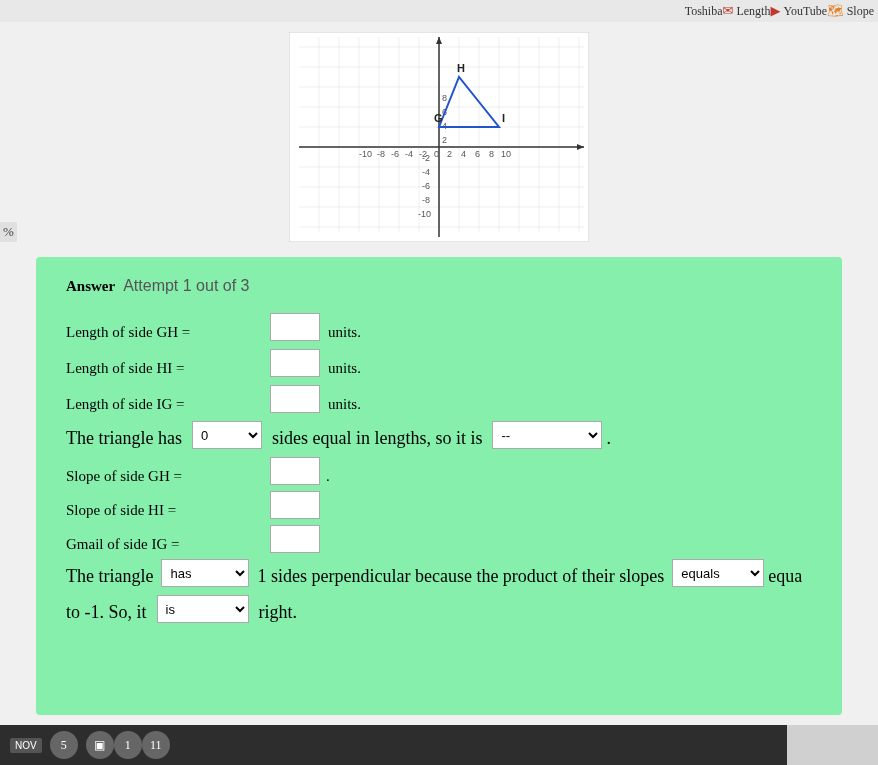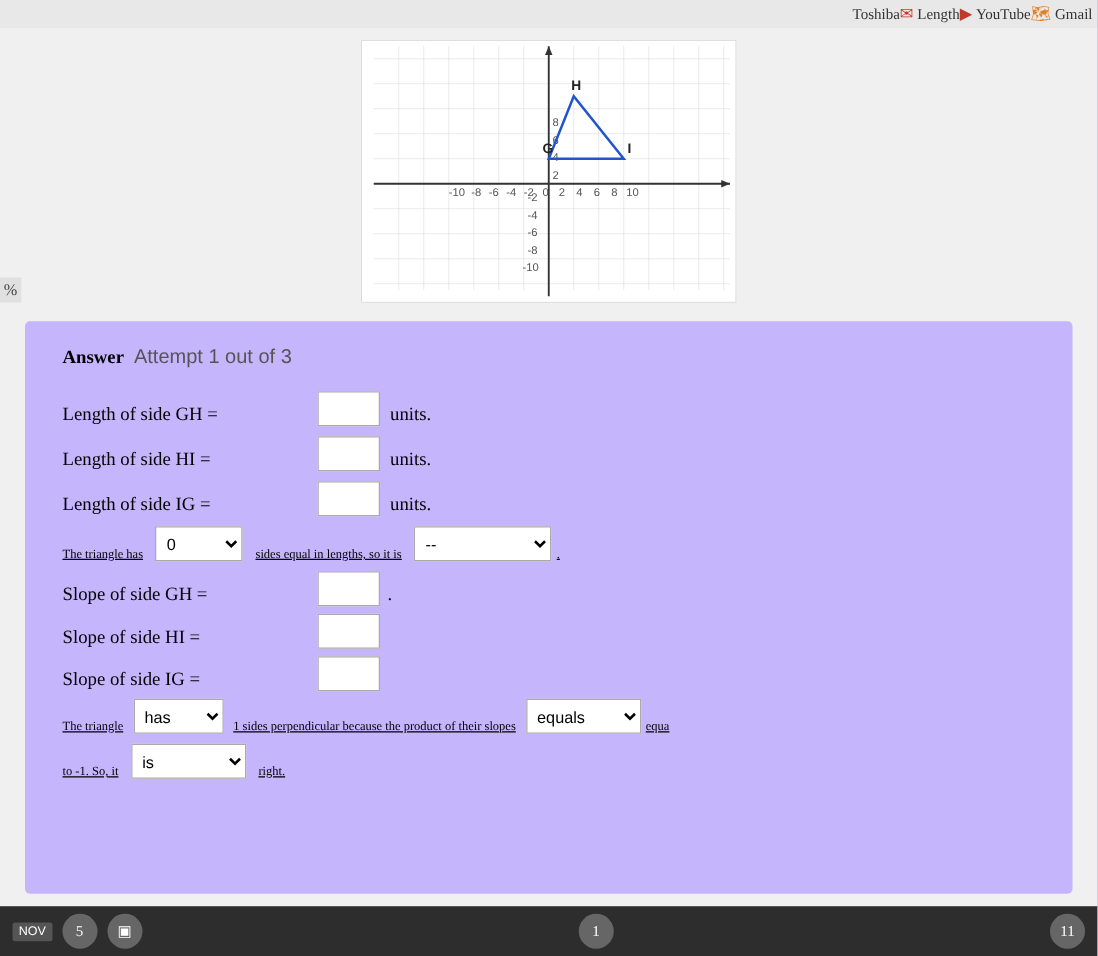--- a/index.html
+++ b/index.html
@@ -50,22 +50,22 @@
     .graph-area {
       display: flex;
       justify-content: center;
       align-items: flex-start;
       padding: 10px 0 5px 0;
       position: relative;
     }
 
     
     .answer-section {
-      background: #c4b5fd;
-      margin: 10px 20px;
+      background: #86efac;
+      margin: 10px 36px;
       border-radius: 4px;
       padding: 20px 30px 32px 30px;
       flex: 1;
     }
 
     .answer-header {
       font-size: 15px;
       margin-bottom: 18px;
       display: flex;
       align-items: baseline;
@@ -115,39 +115,37 @@
       height: 28px;
       border: 1.5px solid #aaa;
       background: white;
       font-size: 13px;
       padding: 0 4px;
       outline: none;
       cursor: pointer;
     }
 
     .inline-text {
-      font-size: 10px;
-      text-decoration: underline;
+      font-size: 18px;
     }
 
     .slope-row {
       margin-bottom: 6px;
     }
 
     
     .bottom-bar {
       position: absolute;
       bottom: 0;
       left: 0;
-      width: 878px;
+      width: 787px;
       height: 40px;
       background: #2d2d2d;
       display: flex;
       align-items: center;
-      justify-content: space-between;
       padding: 0 10px;
     }
 
     .bottom-left {
       display: flex;
       align-items: center;
       gap: 8px;
     }
 
     .nov-badge {
@@ -210,21 +208,21 @@
   <div class="top-bar-item">
     <span style="color:#c0392b; font-size:13px;">✉</span>
     <span>Length</span>
   </div>
   <div class="top-bar-item">
     <span style="color:#c0392b; font-size:13px;">▶</span>
     <span>YouTube</span>
   </div>
   <div class="top-bar-item">
     <span style="color:#e67e22; font-size:13px;">🗺</span>
-    <span>Gmail</span>
+    <span>Slope</span>
   </div>
 </div>
 
 <div class="main-content">
 
   <div class="left-percent">%</div>
 
   <div class="graph-area">
     <svg class="coord-graph" viewBox="0 0 300 210">
 
@@ -345,27 +343,27 @@
       <input class="small-input" type="text" value="" style="">
       <span style="margin-left:2px;">.</span>
     </div>
 
     <div class="form-row slope-row">
       <label>Slope of side HI =</label>
       <input class="small-input" type="text" value="" style="">
     </div>
 
     <div class="form-row slope-row">
-      <label>Slope of side IG =</label>
+      <label>Gmail of side IG =</label>
       <input class="small-input" type="text" value="" style="">
     </div>
 
     <div class="form-row" style="flex-wrap:wrap; gap:4px;">
       <span class="inline-text">The triangle</span>
-      <select class="dropdown-select" style="width:72px; margin-left:4px;">
+      <select class="dropdown-select" style="width:88px; margin-left:4px;">
         <option value="has">has</option>
         <option value="does not have">does not have</option>
       </select>
       <span class="inline-text" style="margin-left:4px;">1 sides perpendicular because the product of their slopes</span>
       <select class="dropdown-select" style="width:92px; margin-left:4px;">
         <option value="equals">equals</option>
         <option value="does not equal">≠</option>
       </select>
       <span class="inline-text">equa</span>
     </div>

